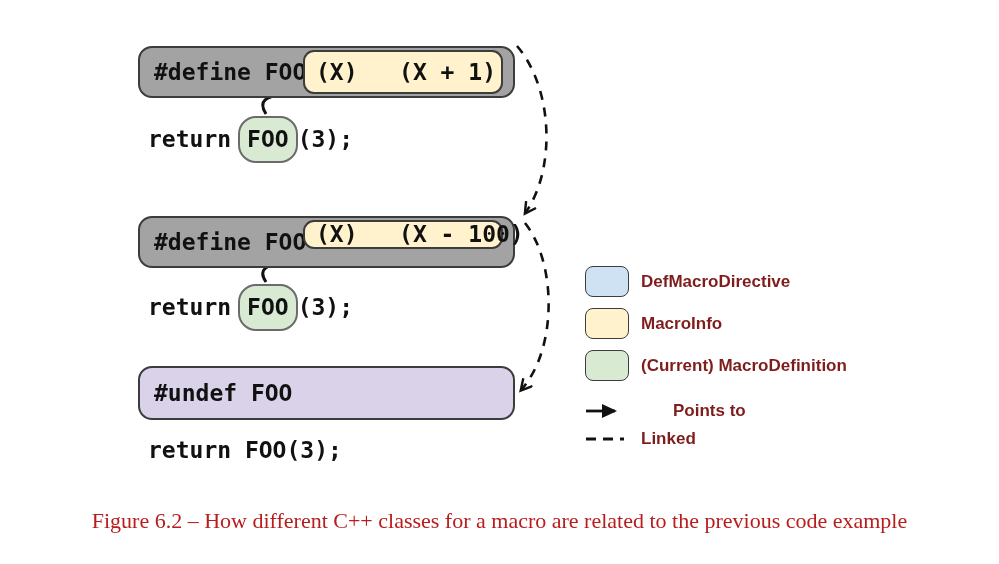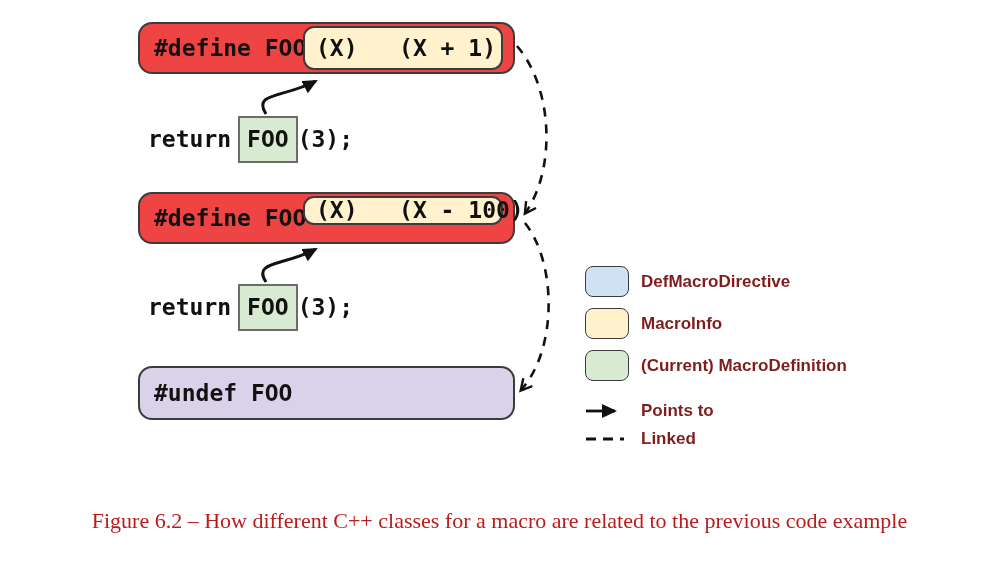--- a/index.html
+++ b/index.html
@@ -31,21 +31,21 @@
     line-height: 1;
   }
   .dbox {
     position: absolute;
     box-sizing: border-box;
     border: 2px solid #3c3c3c;
     border-radius: 14px;
     display: flex;
     align-items: center;
   }
-  .dbox.blue   { background: #ef4444; }
+  .dbox.blue   { background: #a3a3a3; margin-top: 24px; }
   .dbox.purple { background: #d9d2e9; }
   .dbox .directive { padding-left: 14px; }
   .mbox {
     position: absolute;
     box-sizing: border-box;
     border: 2px solid #3c3c3c;
     border-radius: 11px;
     background: #fff2cc;
     display: flex;
     align-items: center;
@@ -54,21 +54,21 @@
   .callrow {
     position: absolute;
     display: flex;
     align-items: center;
     height: 48px;
   }
   .gbox {
     box-sizing: border-box;
     background: #d9ead3;
     border: 2px solid #6b6b6b;
-    border-radius: 0;
+    border-radius: 18px;
     padding: 10px 7px;
     margin-left: 7px;
   }
   .legend {
     position: absolute;
     left: 585px;
     top: 266px;
     display: flex;
     flex-direction: column;
   }
@@ -92,21 +92,21 @@
   .swatch.c3 { background: #d9d2e9; }
   .legend-label {
     margin-left: 12px;
     font-size: 17px;
     font-weight: bold;
     color: #7f1d1d;
     white-space: nowrap;
   }
   .legend-row.sample { height: 22px; margin-bottom: 6px; }
   .legend-row.sample .sample-svg { width: 44px; height: 16px; flex: 0 0 auto; }
-  .legend-row.points-to { margin-top: 8px; }
+  .legend-row.points-to { margin-top: 8px; gap: 32px; }
   .caption {
     position: absolute;
     left: 0; top: 508px;
     width: 999px;
     text-align: center;
     font-family: "Liberation Serif", "DejaVu Serif", serif;
     font-size: 22px;
     color: #b91c1c;
   }
 </style>
@@ -154,20 +154,23 @@
     <div class="callrow" style="left:148px; top:283px;">
       <span class="code">return</span>
       <span class="code gbox">FOO</span>
       <span class="code">(3);</span>
     </div>
 
     <div class="dbox purple" style="left:138px; top:366px; width:377px; height:54px;">
       <span class="code directive">#undef FOO</span>
     </div>
 
+    <div class="callrow" style="left:148px; top:437px; height:26px;">
+      <span class="code">return FOO(3);</span>
+    </div>
 
     <div class="legend">
       <div class="legend-row">
         <span class="swatch c0"></span>
         <span class="legend-label">DefMacroDirective</span>
       </div>
       <div class="legend-row">
         <span class="swatch c1"></span>
         <span class="legend-label">MacroInfo</span>
       </div>

